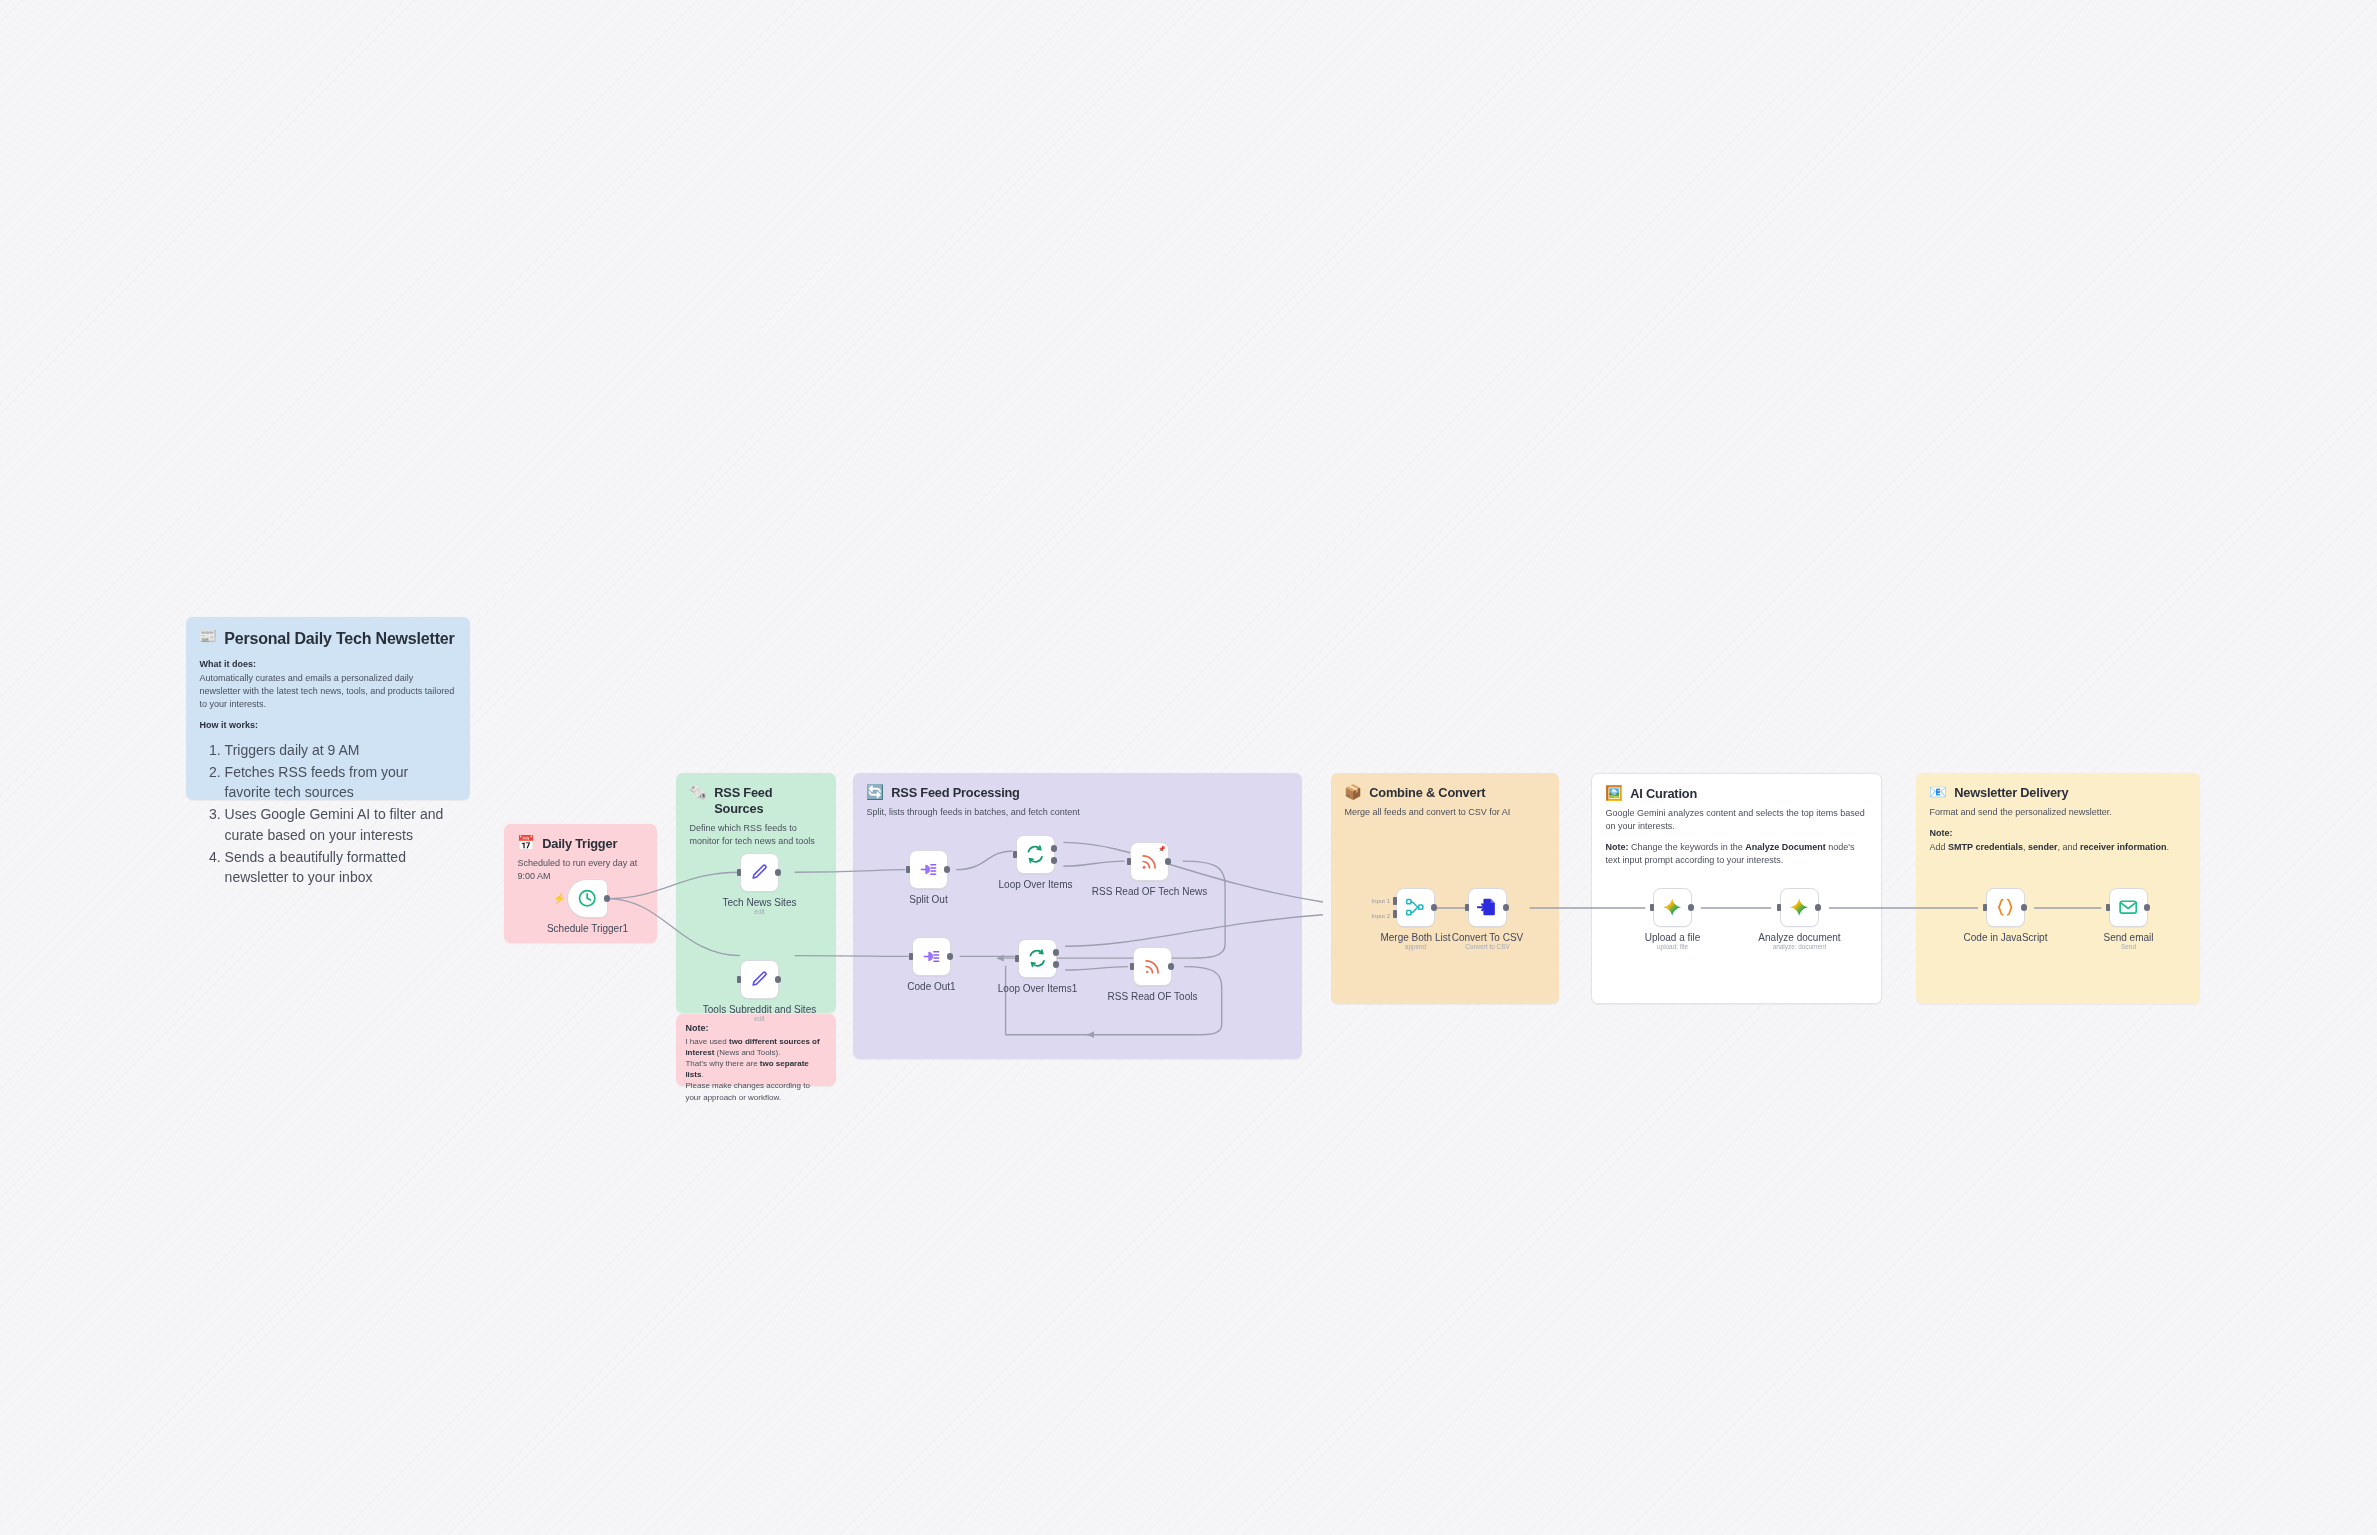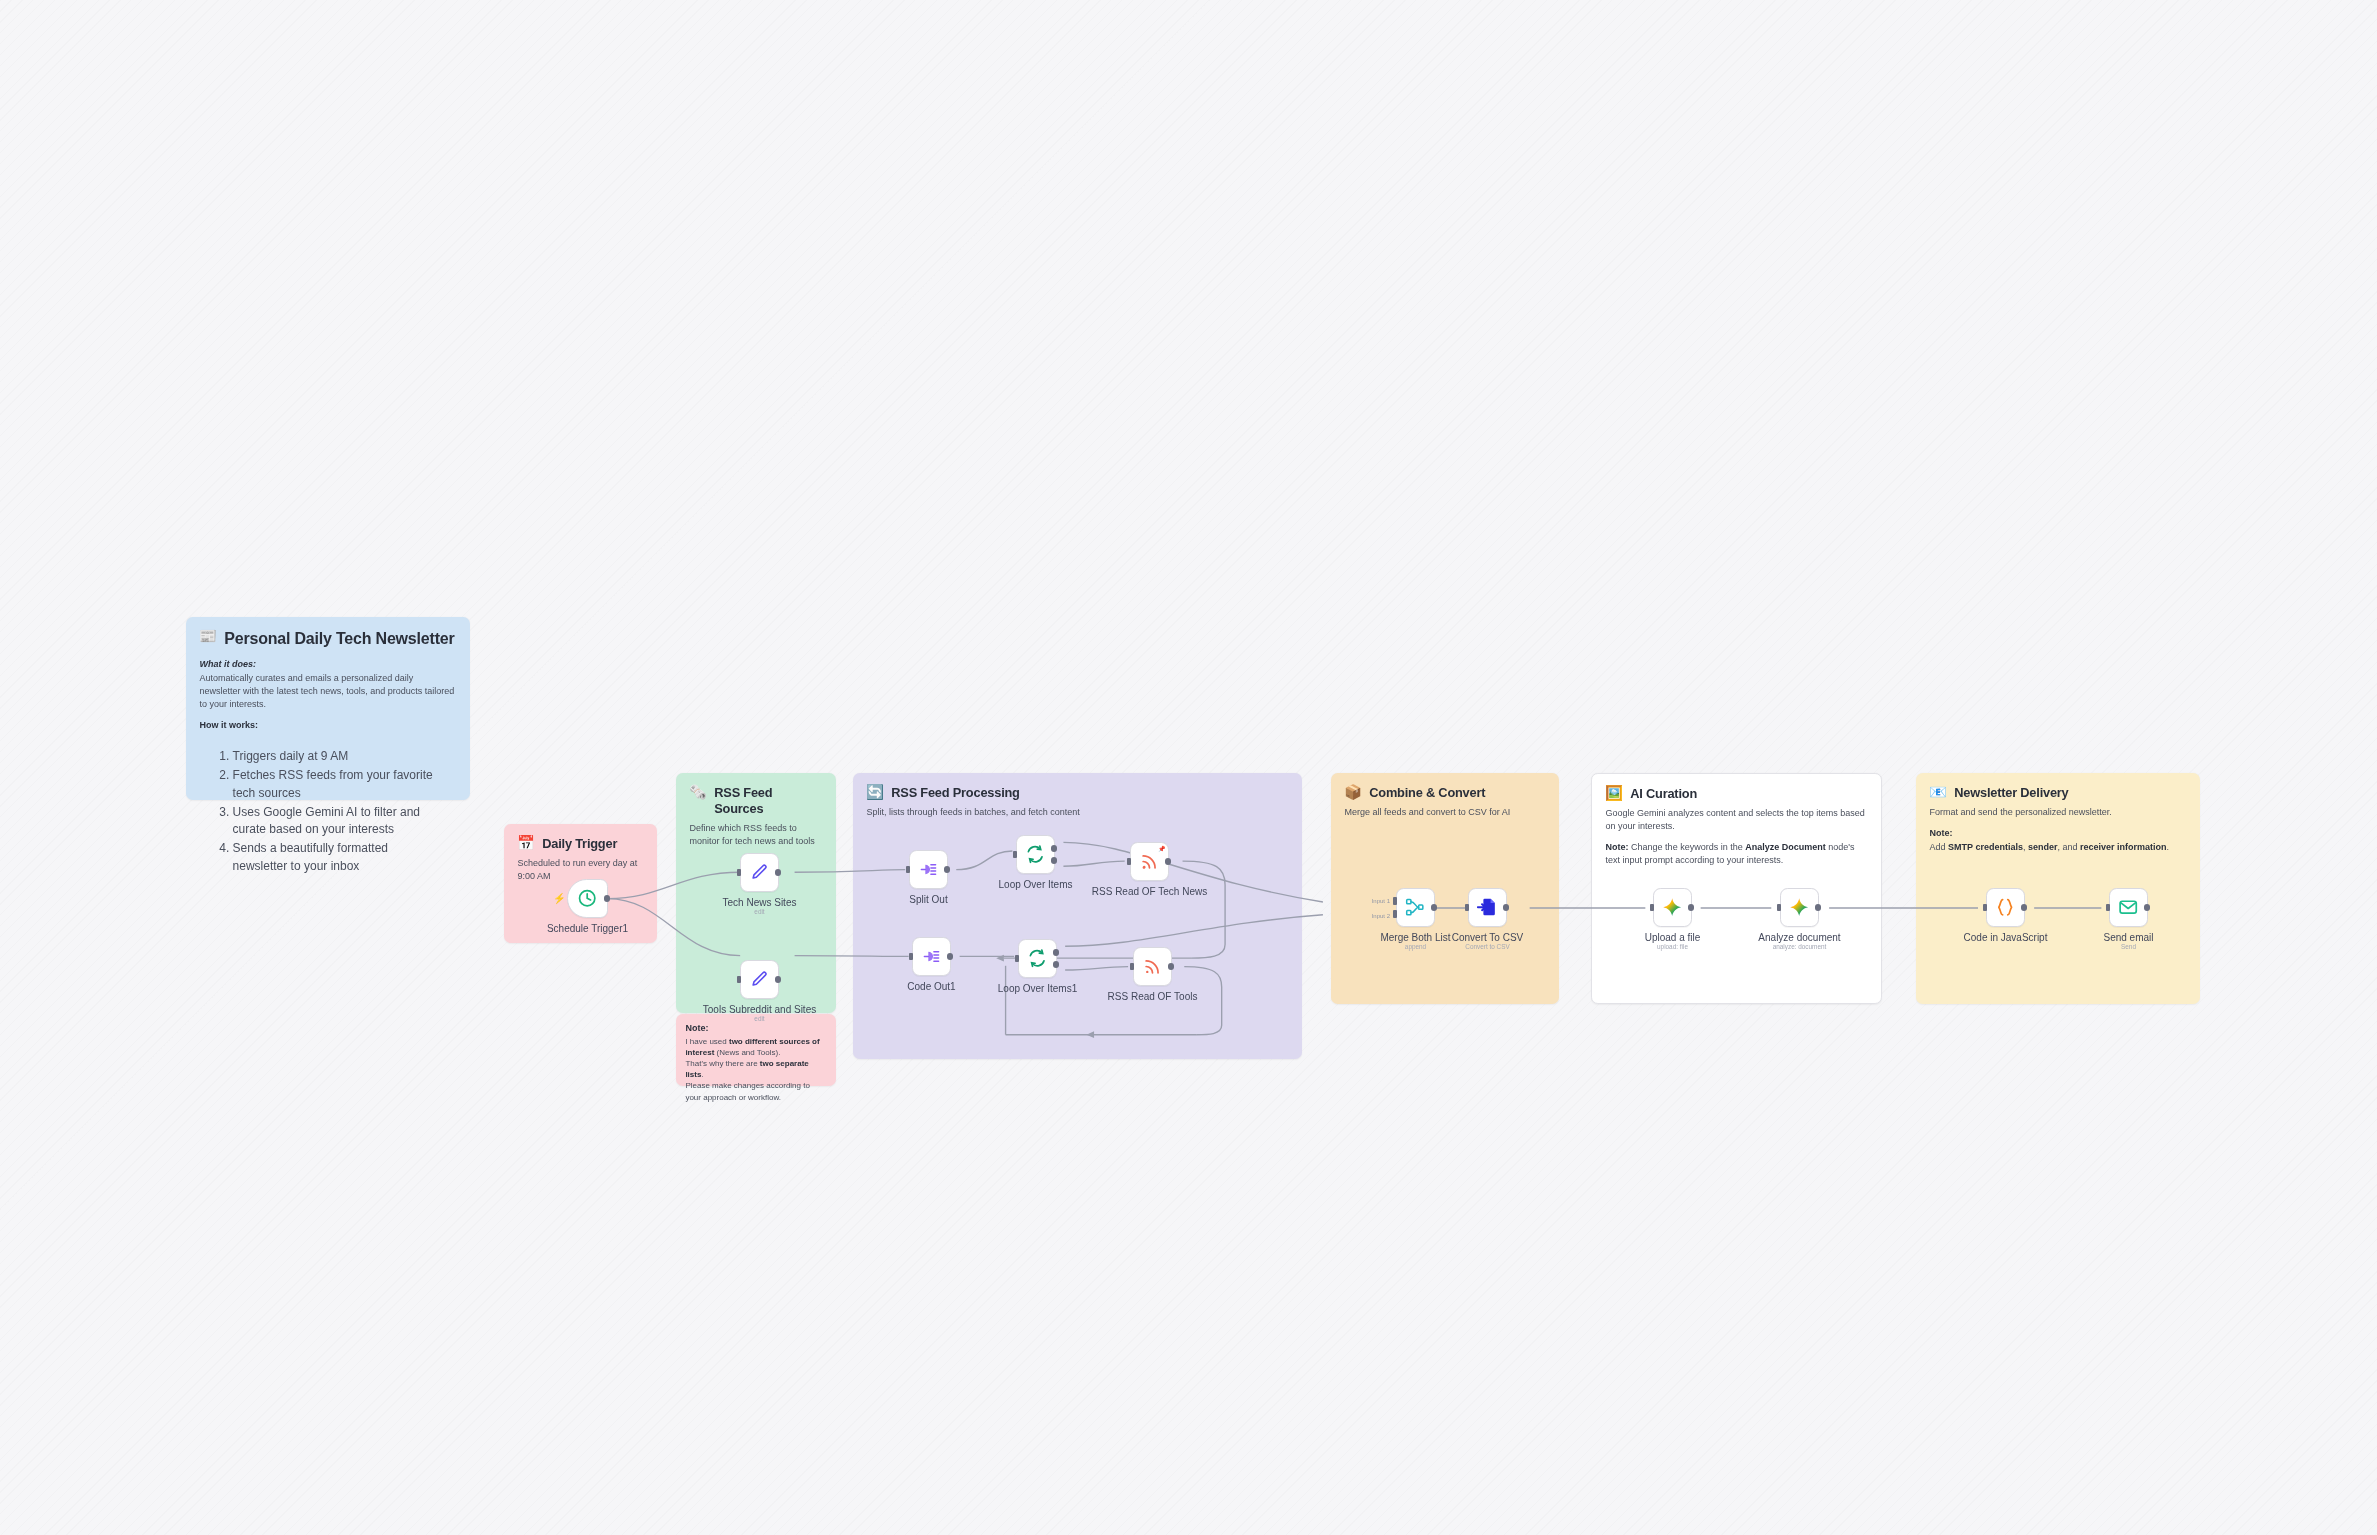--- a/index.html
+++ b/index.html
@@ -35,21 +35,21 @@
     color: #2a2f3a;
     letter-spacing: -0.2px;
     display: flex; align-items: flex-start; gap: 6.8px;
     margin-bottom: 8.5px;
     line-height: 1.25;
   }
   .sticky .s-title .emoji { font-size: 14.5px; line-height: 1.1; flex: none; }
   .sticky p { margin: 0 0 7.7px 0; font-size: 9px; color: #4a4f5c; }
   .sticky p:last-child { margin-bottom: 0; }
   .sticky b, .sticky strong { color: #2b303b; }
-  .sticky ol { margin: 16px; padding-left: 17px; font-size: 12px; color: #4a4f5c; }
+  .sticky ol { margin: 8px; padding-left: 17px; font-size: 14px; color: #4a4f5c; }
   .sticky ol li { margin-bottom: 1.7px; }
 
   .sticky-blue   { background: #cfe3f5; }
   .sticky-pink   { background: #fbd3d8; }
   .sticky-green  { background: #c9ecd9; }
   .sticky-purple { background: #ddd9f0; }
   .sticky-orange { background: #f8e2bd; }
   .sticky-cream  { background: #fbeec9; }
   .sticky-white  { background: #ffffff; border: 0.9px solid #e2e2e7; }
   .sticky-rose   { background: #fbd3d8; }
@@ -174,21 +174,21 @@
     <path d="M 2150 1067 L 2325 1067"></path>
 
     <path d="M 2391 1067 L 2470 1067"></path>
   </svg>
 
   <div class="sticky sticky-blue" style="left:186px; top:617px; width:284px; height:183px;">
     <div class="s-title">
       <span class="emoji">📰</span>
       <span>Personal Daily Tech Newsletter</span>
     </div>
-    <p style="margin-bottom:1.7px;font-style:italic;">
+    <p style="margin-bottom:1.7px;">
       <b>What it does:</b>
     </p>
     <p>Automatically curates and emails a personalized daily newsletter with the latest tech news, tools, and products tailored to your interests.</p>
     <p style="margin-bottom:2.6px;">
       <b>How it works:</b>
     </p>
     <ol>
       <li>Triggers daily at 9 AM</li>
       <li>Fetches RSS feeds from your favorite tech sources</li>
       <li>Uses Google Gemini AI to filter and curate based on your interests</li>

